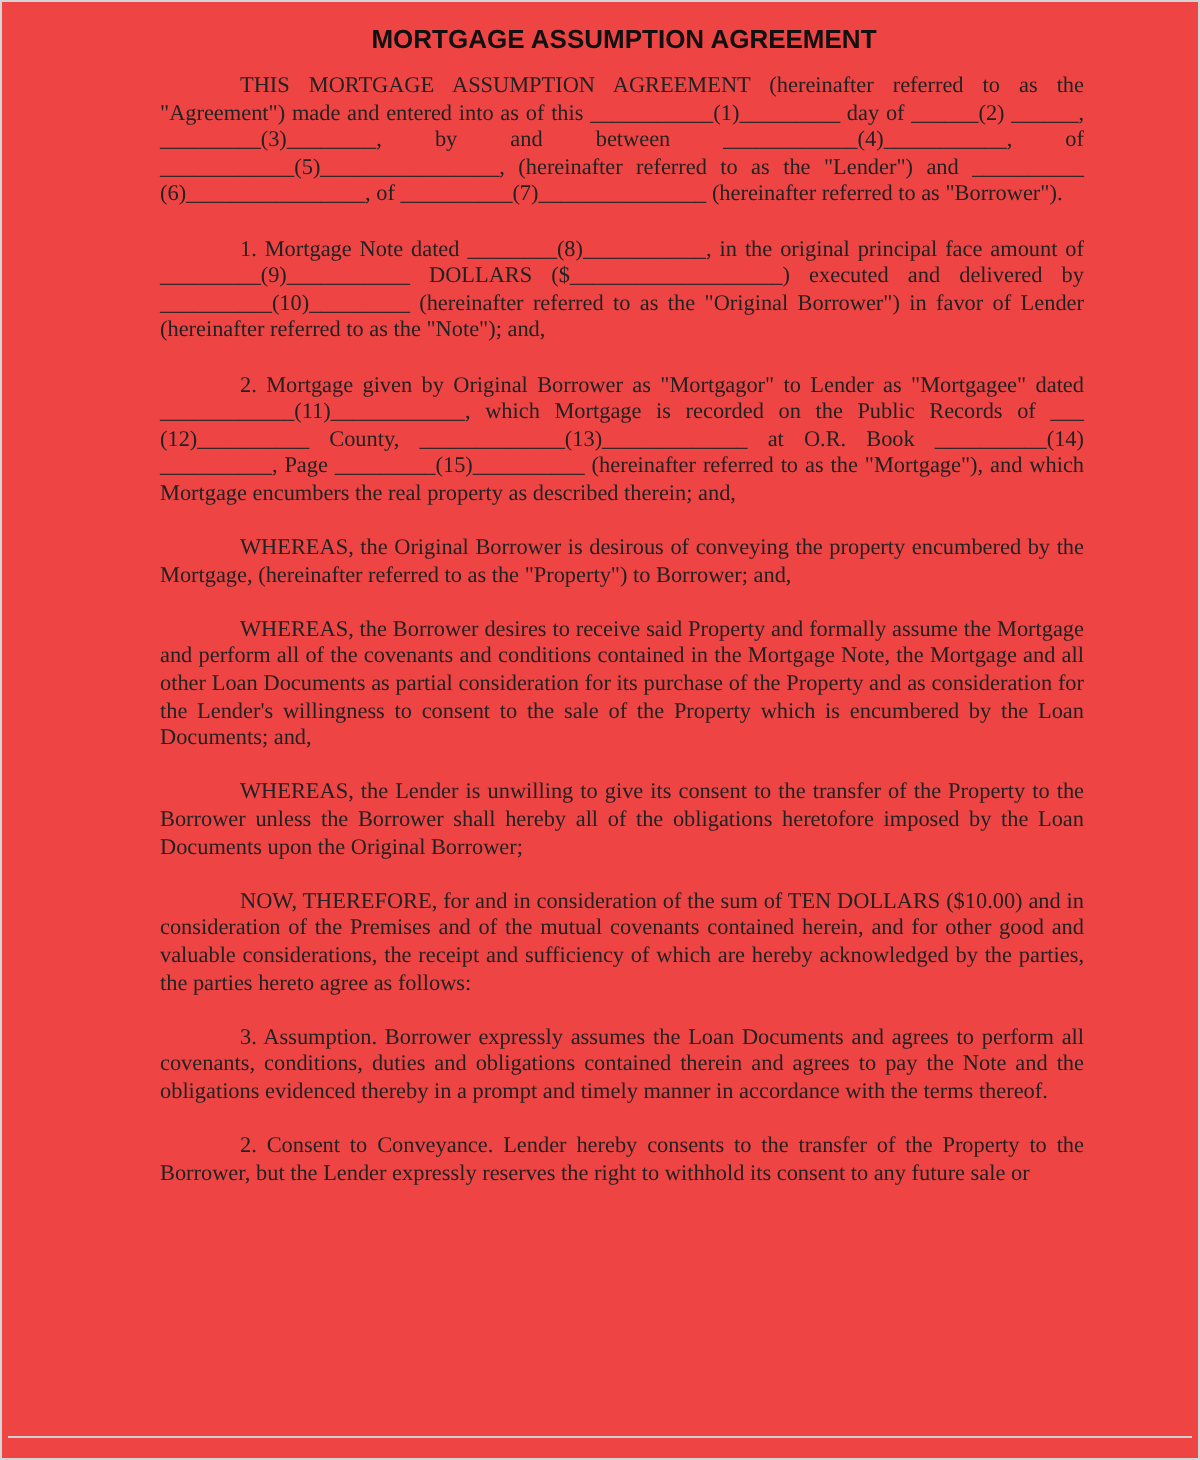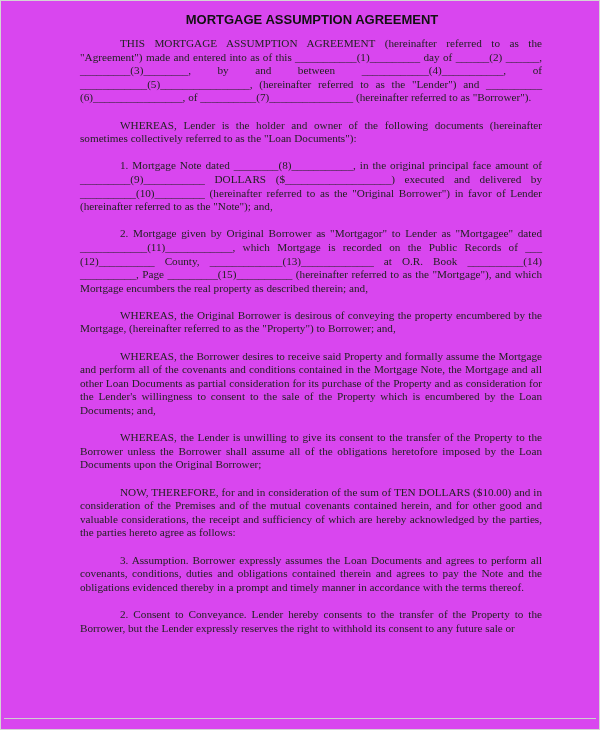--- a/index.html
+++ b/index.html
@@ -1,19 +1,19 @@
 <!DOCTYPE html>
 <html><head>
 <meta charset="utf-8">
 <style>
   html, body { margin: 0; padding: 0; background: #ffffff; }
   body { width: 600px; height: 730px; overflow: hidden; position: relative; }
   .page {
     position: absolute; left: 0; top: 0; width: 598px; height: 728px;
-    border: 1px solid #d4d4d4; background: #d946ef;
+    border: 1px solid #d4d4d4; background: #ef4444;
   }
   .bottom-rule {
     position: absolute; left: 3px; right: 3px; top: 717px; height: 0;
     border-top: 1px solid #cfcfcf;
   }
   .content {
     position: absolute; left: 79px; top: 11px; width: 462px;
     font-family: "Liberation Sans", sans-serif;
     font-size: 11.2px; line-height: 13.6px; color: #222;
   }
@@ -26,24 +26,23 @@
   .indent { text-indent: 40px; font-family: Liberation Serif, serif; }
   .witness { letter-spacing: 2.2px; margin-bottom: 13.6px; }
 </style>
 </head>
 <body>
 
 <div class="page">
   <div class="content">
     <div class="title">MORTGAGE ASSUMPTION AGREEMENT</div>
     <p class="indent">THIS MORTGAGE ASSUMPTION AGREEMENT (hereinafter referred to as the "Agreement") made and entered into as of this ___________(1)_________ day of ______(2) ______, _________(3)________, by and between ____________(4)___________, of ____________(5)________________, (hereinafter referred to as the "Lender") and __________ (6)________________, of __________(7)_______________ (hereinafter referred to as "Borrower").</p>
-    <p class="indent">WHEREAS, Lender is the holder and owner of the following documents (hereinafter sometimes collectively referred to as the "Loan Documents"):</p>
     <p class="indent">1. Mortgage Note dated ________(8)___________, in the original principal face amount of _________(9)___________ DOLLARS ($___________________) executed and delivered by __________(10)_________ (hereinafter referred to as the "Original Borrower") in favor of Lender (hereinafter referred to as the "Note"); and,</p>
     <p class="indent">2. Mortgage given by Original Borrower as "Mortgagor" to Lender as "Mortgagee" dated ____________(11)____________, which Mortgage is recorded on the Public Records of ___ (12)__________ County, _____________(13)_____________ at O.R. Book __________(14) __________, Page _________(15)__________ (hereinafter referred to as the "Mortgage"), and which Mortgage encumbers the real property as described therein; and,</p>
     <p class="indent">WHEREAS, the Original Borrower is desirous of conveying the property encumbered by the Mortgage, (hereinafter referred to as the "Property") to Borrower; and,</p>
     <p class="indent">WHEREAS, the Borrower desires to receive said Property and formally assume the Mortgage and perform all of the covenants and conditions contained in the Mortgage Note, the Mortgage and all other Loan Documents as partial consideration for its purchase of the Property and as consideration for the Lender's willingness to consent to the sale of the Property which is encumbered by the Loan Documents; and,</p>
-    <p class="indent">WHEREAS, the Lender is unwilling to give its consent to the transfer of the Property to the Borrower unless the Borrower shall assume all of the obligations heretofore imposed by the Loan Documents upon the Original Borrower;</p>
+    <p class="indent">WHEREAS, the Lender is unwilling to give its consent to the transfer of the Property to the Borrower unless the Borrower shall hereby all of the obligations heretofore imposed by the Loan Documents upon the Original Borrower;</p>
     <p class="indent">NOW, THEREFORE, for and in consideration of the sum of TEN DOLLARS ($10.00) and in consideration of the Premises and of the mutual covenants contained herein, and for other good and valuable considerations, the receipt and sufficiency of which are hereby acknowledged by the parties, the parties hereto agree as follows:</p>
     <p class="indent">3. Assumption. Borrower expressly assumes the Loan Documents and agrees to perform all covenants, conditions, duties and obligations contained therein and agrees to pay the Note and the obligations evidenced thereby in a prompt and timely manner in accordance with the terms thereof.</p>
     <p class="indent">2. Consent to Conveyance. Lender hereby consents to the transfer of the Property to the Borrower, but the Lender expressly reserves the right to withhold its consent to any future sale or</p>
   </div>
   <div class="bottom-rule"></div>
 </div>
 
 </body></html>

